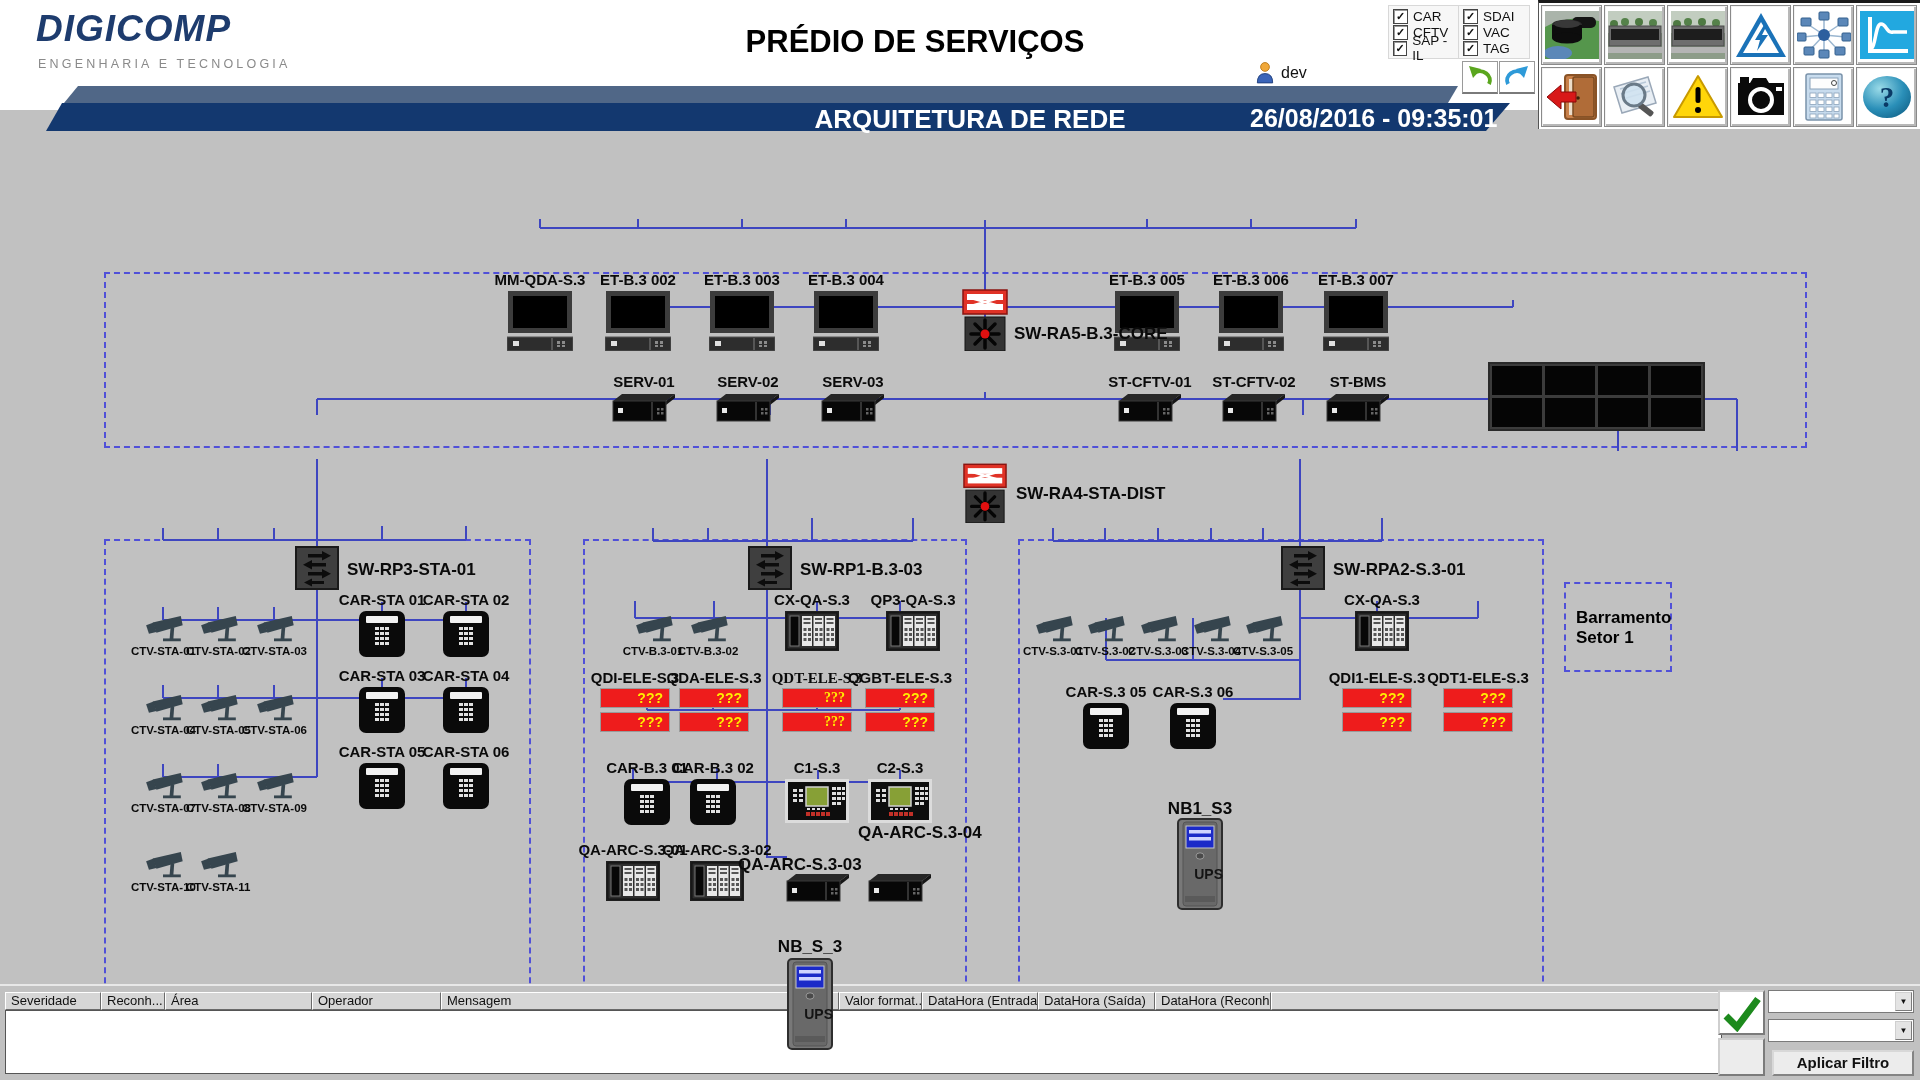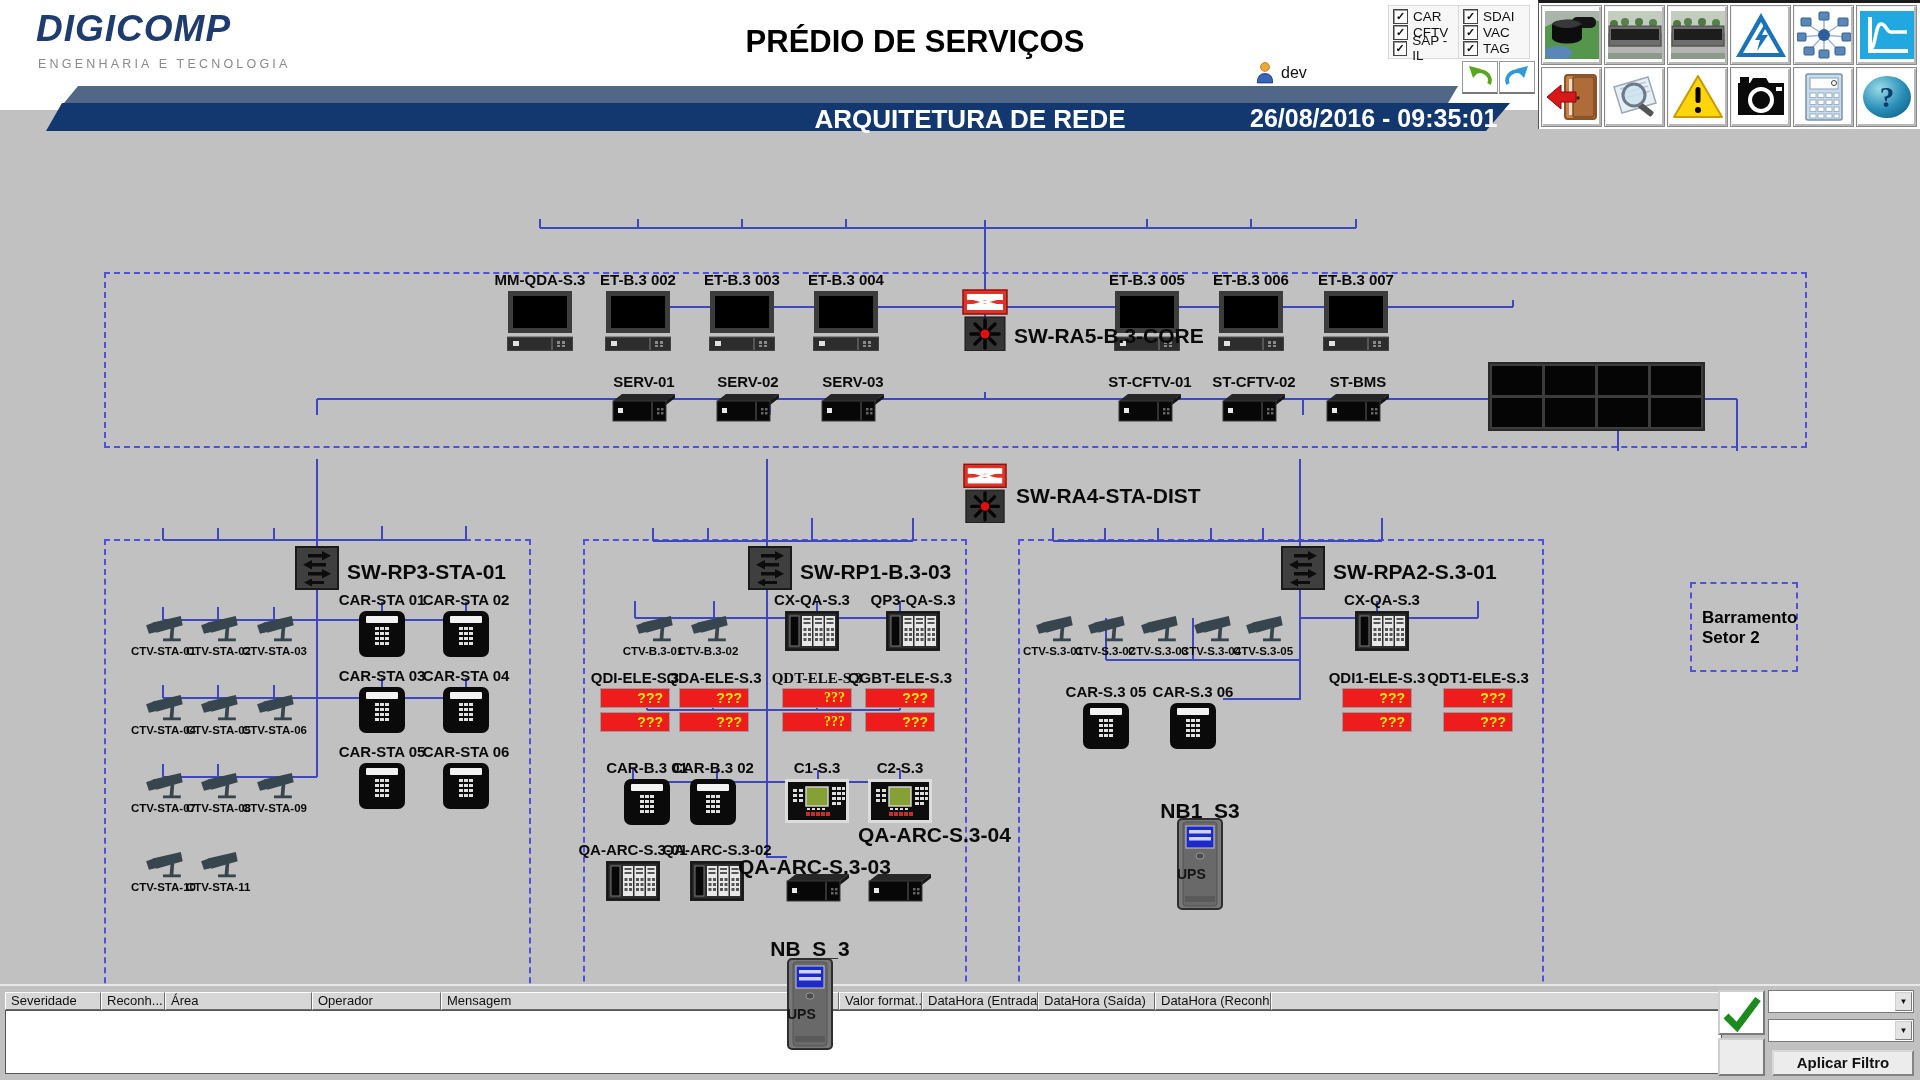--- a/index.html
+++ b/index.html
@@ -39,31 +39,31 @@
   .tbtn svg{width:54px;height:48px;}
   
   .diagram{position:absolute;left:0;top:131px;width:1920px;height:853px;background:#c1c1c1;}
   .lines{position:absolute;left:0;top:0;z-index:1;}
   .zone{position:absolute;border:2px dashed #5050d8;z-index:0;}
   .dev{position:absolute;z-index:2;text-align:center;cursor:pointer;}
   .lbl{font-weight:bold;font-size:15px;line-height:14px;white-space:nowrap;color:#0a0a0a;}
   .lbl-sm{font-weight:bold;font-size:11.5px;line-height:12px;white-space:nowrap;color:#0a0a0a;}
   .icon{display:block;margin:4px auto 0 auto;}
   .cam .icon{margin-top:0;}
-  .swlabel{position:absolute;z-index:2;font-weight:bold;font-size:21px;white-space:nowrap;color:#0a0a0a;}
+  .swlabel{position:absolute;z-index:2;font-weight:bold;font-size:17px;white-space:nowrap;color:#0a0a0a;}
   .panel-box{width:70px;height:20px;background:#ee1c1c;border:1px solid #9a9a9a;margin:0 auto;
              display:flex;align-items:center;justify-content:flex-end;padding-right:6px;box-sizing:border-box;}
   .panel-box + .panel-box{margin-top:4px;}
   .panel-box .val{color:#ffee00;font-weight:bold;font-size:14px;}
   .vwall{position:absolute;left:1488px;top:231px;width:217px;height:69px;background:#3c3c3c;border:2px solid #2a2a2a;
          display:grid;grid-template-columns:repeat(4,1fr);grid-template-rows:1fr 1fr;gap:3px;padding:2px;box-sizing:border-box;z-index:2;}
   .vcell{background:#050505;}
   .busbar{position:absolute;width:108px;height:90px;border:2px dashed #5050d8;z-index:2;box-sizing:border-box;
           font-weight:bold;font-size:17px;line-height:20px;padding:24px 0 0 10px;color:#000;cursor:pointer;}
-  .ups-text{position:absolute;z-index:3;width:46px;text-align:left;font-weight:bold;font-size:14px;color:#141414;}
+  .ups-text{position:absolute;z-index:3;width:46px;text-align:right;font-weight:bold;font-size:14px;color:#141414;}
   
   .bottom{position:absolute;left:0;top:984px;width:1920px;height:96px;background:#c1c1c1;border-top:2px solid #e8e8e8;}
   .thead{position:absolute;left:5px;top:6px;width:1717px;height:18px;display:flex;}
   .th{background:#d6d6d6;border:1px solid;border-color:#ffffff #6a6a6a #6a6a6a #ffffff;
       font-size:13px;line-height:16px;padding:0 0 0 5px;box-sizing:border-box;white-space:nowrap;overflow:hidden;cursor:pointer;}
   .tlist{position:absolute;left:5px;top:24px;width:1717px;height:64px;background:#fff;border:1px solid #555;box-sizing:border-box;}
   .chkbtn{position:absolute;left:1718px;top:4px;width:47px;height:45px;background:#fff;border:2px outset #cfcfcf;
           box-sizing:border-box;display:flex;align-items:center;justify-content:center;cursor:pointer;}
   .graybtn{position:absolute;left:1718px;top:52px;width:47px;height:38px;background:#ececec;border:2px outset #cfcfcf;box-sizing:border-box;cursor:pointer;}
   .combo{position:absolute;left:1768px;width:146px;height:23px;background:#fff;border:1px solid #7a7a7a;box-sizing:border-box;cursor:pointer;}
@@ -938,21 +938,21 @@
     </div>
 
     <div class="swlabel" style="left:1150px;top:668px;width:100px;text-align:center;">NB1_S3</div>
     <div class="dev" style="left:1177px;top:687px;">
       <svg width="46" height="92">
           <use href="#ic-ups"></use>
         </svg>
     </div>
     <div class="ups-text" style="left:1177px;top:735px;">UPS</div>
 
-    <div class="busbar" style="left:1690px;top:451px;">Barramento Setor 2</div>
+    <div class="busbar" style="left:1564px;top:451px;">Barramento Setor 1</div>
   </div>
 
   <div class="bottom">
     <div class="thead">
       <div class="th" style="width:96px;">Severidade</div>
       <div class="th" style="width:64px;">Reconh...</div>
       <div class="th" style="width:147px;">Área</div>
       <div class="th" style="width:129px;">Operador</div>
       <div class="th" style="width:398px;">Mensagem</div>
       <div class="th" style="width:83px;">Valor format...</div>

